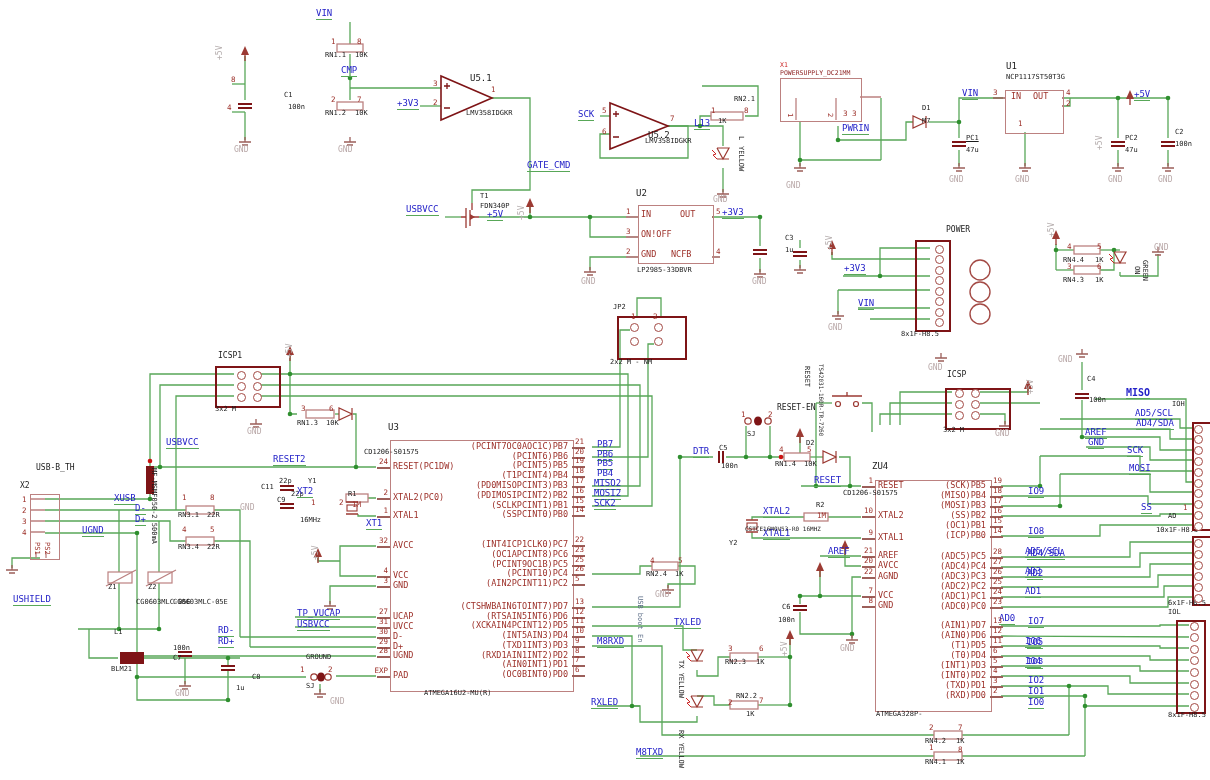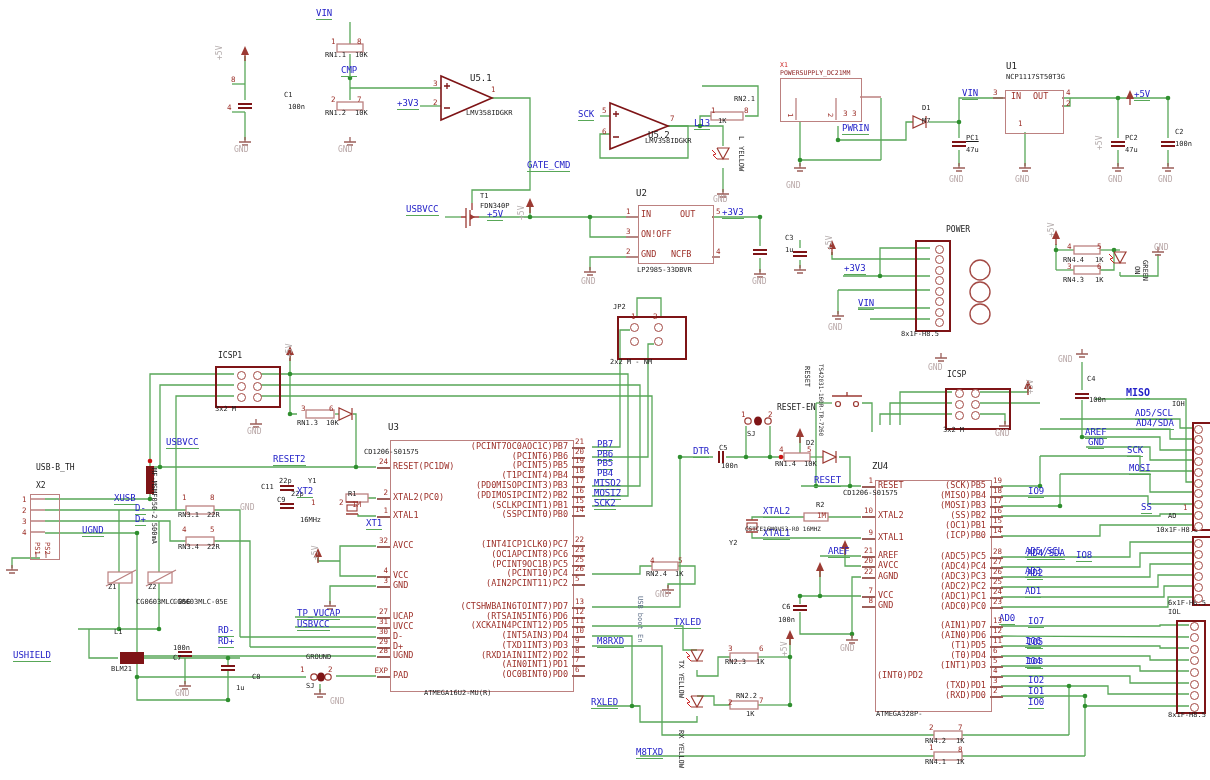--- a/index.html
+++ b/index.html
@@ -521,21 +521,21 @@
     <div class="t k7" style="left: 308px; top: 478px;">Y1</div>
     <div class="t k7" style="left: 348px; top: 491px;">R1</div>
     <div class="t p" style="left: 352px; top: 501px;">1M</div>
     <div class="t k7" style="left: 300px; top: 517px;">16MHz</div>
     <div class="t n" style="left: 366px; top: 519px;">XT1</div>
     <div class="t g" style="left: 240px; top: 504px;">GND</div>
     <div class="t p" style="left: 311px; top: 499px;">1</div>
     <div class="t p" style="left: 339px; top: 499px;">2</div>
     <div class="t gv" style="left: 312px; top: 560px;">+5V</div>
     <div class="t k8" style="left: 36px; top: 464px;">USB-B_TH</div>
-    <div class="t k8" style="left: 36px; top: 482px;">X2</div>
+    <div class="t k8" style="left: 20px; top: 482px;">X2</div>
     <div class="t p" style="left: 22px; top: 496px;">1</div>
     <div class="t p" style="left: 22px; top: 507px;">2</div>
     <div class="t p" style="left: 22px; top: 518px;">3</div>
     <div class="t p" style="left: 22px; top: 529px;">4</div>
     <div class="t v9p" style="left: 40px; top: 542px;">PS1</div>
     <div class="t v9p" style="left: 50px; top: 542px;">PS2</div>
     <div class="t n" style="left: 114px; top: 494px;">XUSB</div>
     <div class="t n" style="left: 135px; top: 504px;">D-</div>
     <div class="t n" style="left: 135px; top: 515px;">D+</div>
     <div class="t n" style="left: 82px; top: 526px;">UGND</div>
@@ -546,21 +546,21 @@
     <div class="t k7" style="left: 178px; top: 512px;">RN3.1</div>
     <div class="t k7" style="left: 207px; top: 512px;">22R</div>
     <div class="t p" style="left: 182px; top: 526px;">4</div>
     <div class="t p" style="left: 210px; top: 526px;">5</div>
     <div class="t k7" style="left: 178px; top: 544px;">RN3.4</div>
     <div class="t k7" style="left: 207px; top: 544px;">22R</div>
     <div class="t k7" style="left: 108px; top: 584px;">Z1</div>
     <div class="t k7" style="left: 148px; top: 584px;">Z2</div>
     <div class="t k7" style="left: 136px; top: 599px;">CG0603MLC-05E</div>
     <div class="t k7" style="left: 173px; top: 599px;">CG0603MLC-05E</div>
-    <div class="t n" style="left: 13px; top: 651px; text-align: right;">USHIELD</div>
+    <div class="t n" style="left: 13px; top: 595px; text-align: right;">USHIELD</div>
     <div class="t k7" style="left: 114px; top: 629px;">L1</div>
     <div class="t k7" style="left: 111px; top: 666px;">BLM21</div>
     <div class="t k7" style="left: 173px; top: 645px;">100n</div>
     <div class="t k7" style="left: 173px; top: 655px;">C7</div>
     <div class="t k7" style="left: 236px; top: 674px; margin-left: 16px;">C8</div>
     <div class="t k7" style="left: 236px; top: 685px;">1u</div>
     <div class="t g" style="left: 175px; top: 690px;">GND</div>
     <div class="t n" style="left: 218px; top: 626px;">RD-</div>
     <div class="t n" style="left: 218px; top: 637px;">RD+</div>
     <div class="t n" style="left: 297px; top: 609px;">TP_VUCAP</div>
@@ -615,21 +615,21 @@
     <div class="t k7" style="left: 816px; top: 502px;">R2</div>
     <div class="t p" style="left: 817px; top: 512px;">1M</div>
     <div class="t n" style="left: 763px; top: 529px;">XTAL1</div>
     <div class="t k6" style="left: 745px; top: 526px;">CSTCE16M0V53-R0 16MHZ</div>
     <div class="t k7" style="left: 729px; top: 540px;">Y2</div>
     <div class="t n" style="left: 828px; top: 547px;">AREF</div>
     <div class="t k7" style="left: 782px; top: 604px;">C6</div>
     <div class="t k7" style="left: 778px; top: 617px;">100n</div>
     <div class="t g" style="left: 840px; top: 645px;">GND</div>
     <div class="t n" style="left: 1028px; top: 487px;">IO9</div>
-    <div class="t n" style="left: 1076px; top: 527px; margin-top: 24px;">IO8</div>
+    <div class="t n" style="left: 1028px; top: 527px;">IO8</div>
     <div class="t n" style="left: 1025px; top: 547px;">AD5/SCL</div>
     <div class="t n" style="left: 1027px; top: 549px;">AD4/SDA</div>
     <div class="t n" style="left: 1025px; top: 567px;">AD3</div>
     <div class="t n" style="left: 1027px; top: 569px;">AD2</div>
     <div class="t n" style="left: 1025px; top: 587px;">AD1</div>
     <div class="t n" style="left: 999px; top: 589px; margin-top: 25px;">AD0</div>
     <div class="t n" style="left: 1028px; top: 617px;">IO7</div>
     <div class="t n" style="left: 1025px; top: 637px;">IO6</div>
     <div class="t n" style="left: 1027px; top: 638px;">IO5</div>
     <div class="t n" style="left: 1025px; top: 657px;">IO4</div>
@@ -836,21 +836,21 @@
     <div class="t p" style="left: 993px; top: 637px;">11</div>
     <div class="t ip" style="left: 877px; top: 641px; width: 109px; text-align: right;">(T1)PD5</div>
     <div class="stub" style="left: 990px; top: 656px;"></div>
     <div class="t p" style="left: 993px; top: 647px;">6</div>
     <div class="t ip" style="left: 877px; top: 651px; width: 109px; text-align: right;">(T0)PD4</div>
     <div class="stub" style="left: 990px; top: 666px;"></div>
     <div class="t p" style="left: 993px; top: 657px;">5</div>
     <div class="t ip" style="left: 877px; top: 661px; width: 109px; text-align: right;">(INT1)PD3</div>
     <div class="stub" style="left: 990px; top: 676px;"></div>
     <div class="t p" style="left: 993px; top: 667px;">4</div>
-    <div class="t ip" style="left: 877px; top: 671px; width: 109px; text-align: left;">(INT0)PD2</div>
+    <div class="t ip" style="left: 877px; top: 671px; width: 109px; text-align: right;">(INT0)PD2</div>
     <div class="stub" style="left: 990px; top: 686px;"></div>
     <div class="t p" style="left: 993px; top: 677px;">3</div>
     <div class="t ip" style="left: 877px; top: 681px; width: 109px; text-align: right;">(TXD)PD1</div>
     <div class="stub" style="left: 990px; top: 696px;"></div>
     <div class="t p" style="left: 993px; top: 687px;">2</div>
     <div class="t ip" style="left: 877px; top: 691px; width: 109px; text-align: right;">(RXD)PD0</div>
     <div class="connbox" style="left: 215px; top: 366px; width: 62px; height: 38px;"></div>
     <div class="cc" style="left: 236.5px; top: 370.5px;"></div>
     <div class="cc" style="left: 252.5px; top: 370.5px;"></div>
     <div class="cc" style="left: 236.5px; top: 381.5px;"></div>

